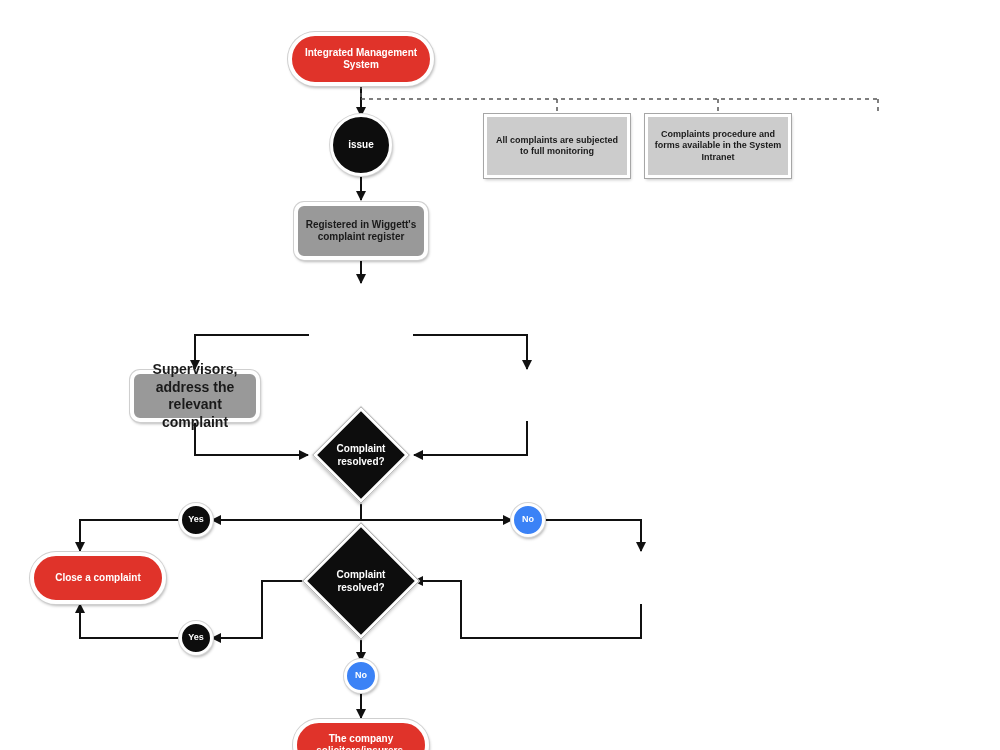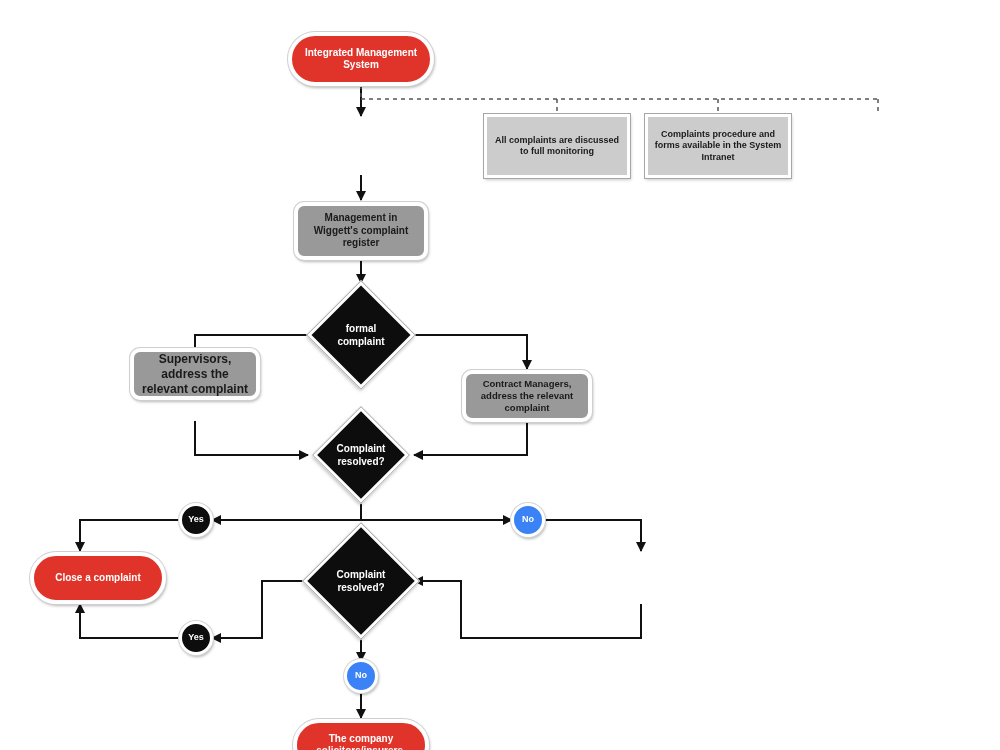--- a/index.html
+++ b/index.html
@@ -167,37 +167,33 @@
       <line x1="557" y1="99" x2="557" y2="114"></line>
       <line x1="718" y1="99" x2="718" y2="114"></line>
       <line x1="878" y1="99" x2="878" y2="114"></line>
     </g>
   </svg>
 
   <div class="node pill red" style="left:288px; top:32px; width:146px; height:54px; font-size:10px;">
     <span>Integrated Management System</span>
   </div>
 
+  <div class="node circle black" style="left:330px; top:114px; width:62px; height:62px; font-size:10px;">
+    <span>issue</span>
+  </div>
 
   <div class="node proc" style="left:294px; top:202px; width:134px; height:58px; font-size:10px;">
-    <span>Management in Wiggett's complaint register</span>
-  </div>
-
-  <div class="diamond-wrap" style="left:323px; top:297px; width:76px; height:76px;">
-    <div class="diamond-shape"></div>
-    <div class="diamond-label">formal complaint</div>
-  </div>
-
-  <div class="node proc" style="left:130px; top:348px; width:130px; height:52px; font-size:12px;">
+    <span>Registered in Wiggett's complaint register</span>
+  </div>
+
+
+  <div class="node proc" style="left:130px; top:370px; width:130px; height:52px; font-size:14px;">
     <span>Supervisors, address the relevant complaint</span>
   </div>
 
-  <div class="node proc" style="left:462px; top:370px; width:130px; height:52px; font-size:9.5px;">
-    <span>Contract Managers, address the relevant complaint</span>
-  </div>
 
   <div class="diamond-wrap" style="left:327px; top:421px; width:68px; height:68px;">
     <div class="diamond-shape"></div>
     <div class="diamond-label">Complaint resolved?</div>
   </div>
 
   <div class="node circle black" style="left:179px; top:503px; width:34px; height:34px; font-size:9px;">
     <span>Yes</span>
   </div>
 
@@ -221,21 +217,21 @@
 
   <div class="node circle red" style="left:344px; top:659px; width:34px; height:34px; font-size:9px;">
     <span>No</span>
   </div>
 
   <div class="node pill red" style="left:293px; top:719px; width:136px; height:52px; font-size:10px;">
     <span>The company solicitors/insurers,</span>
   </div>
 
   <div class="node note" style="left:484px; top:114px; width:146px; height:64px; font-size:9px;">
-    <span>All complaints are discussed to full monitoring</span>
+    <span>All complaints are subjected to full monitoring</span>
   </div>
 
   <div class="node note" style="left:645px; top:114px; width:146px; height:64px; font-size:9px;">
     <span>Complaints procedure and forms available in the System Intranet</span>
   </div>
 
 
 </div>
 
 </body></html>

